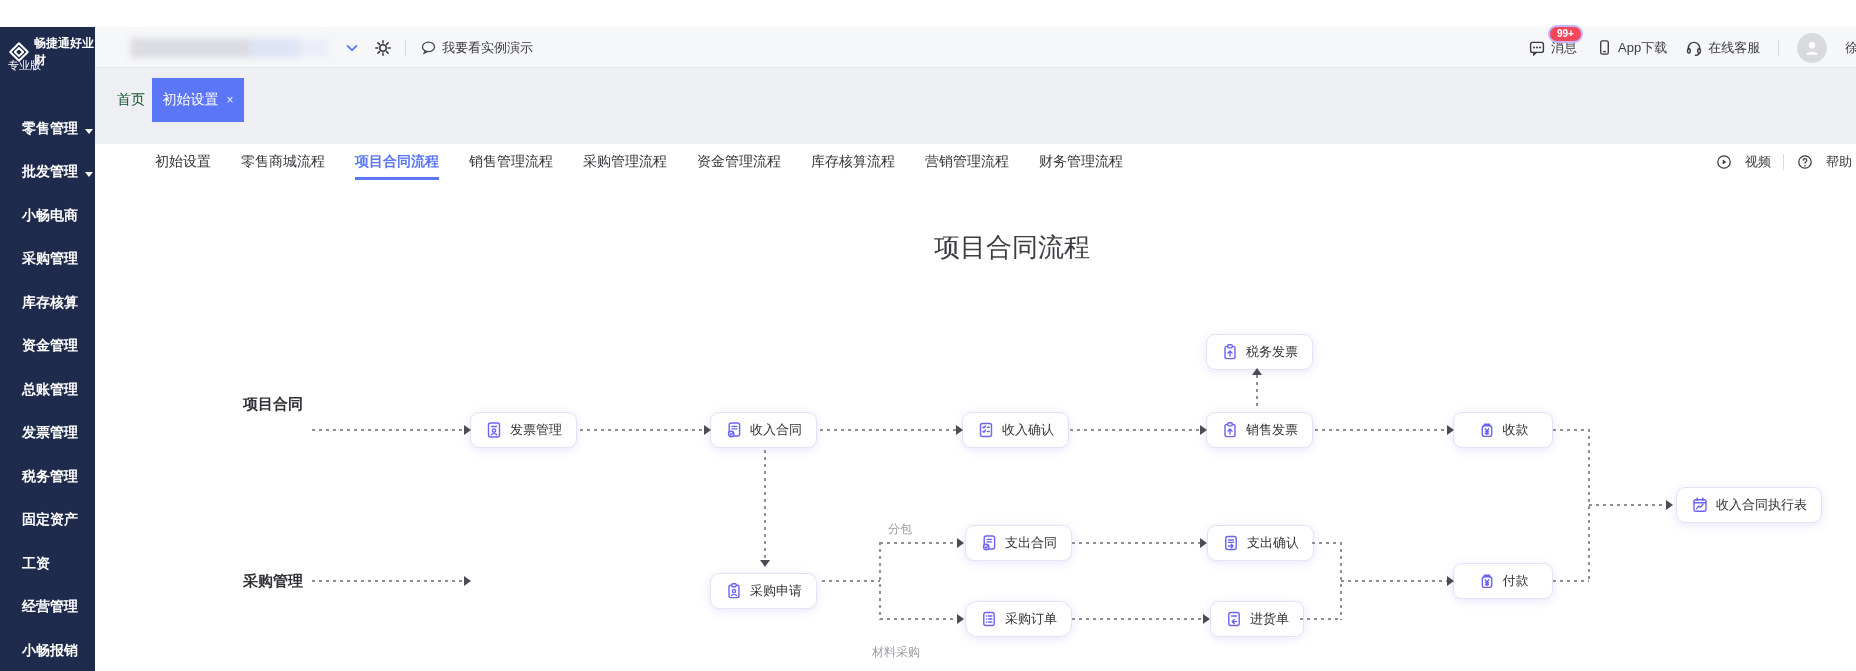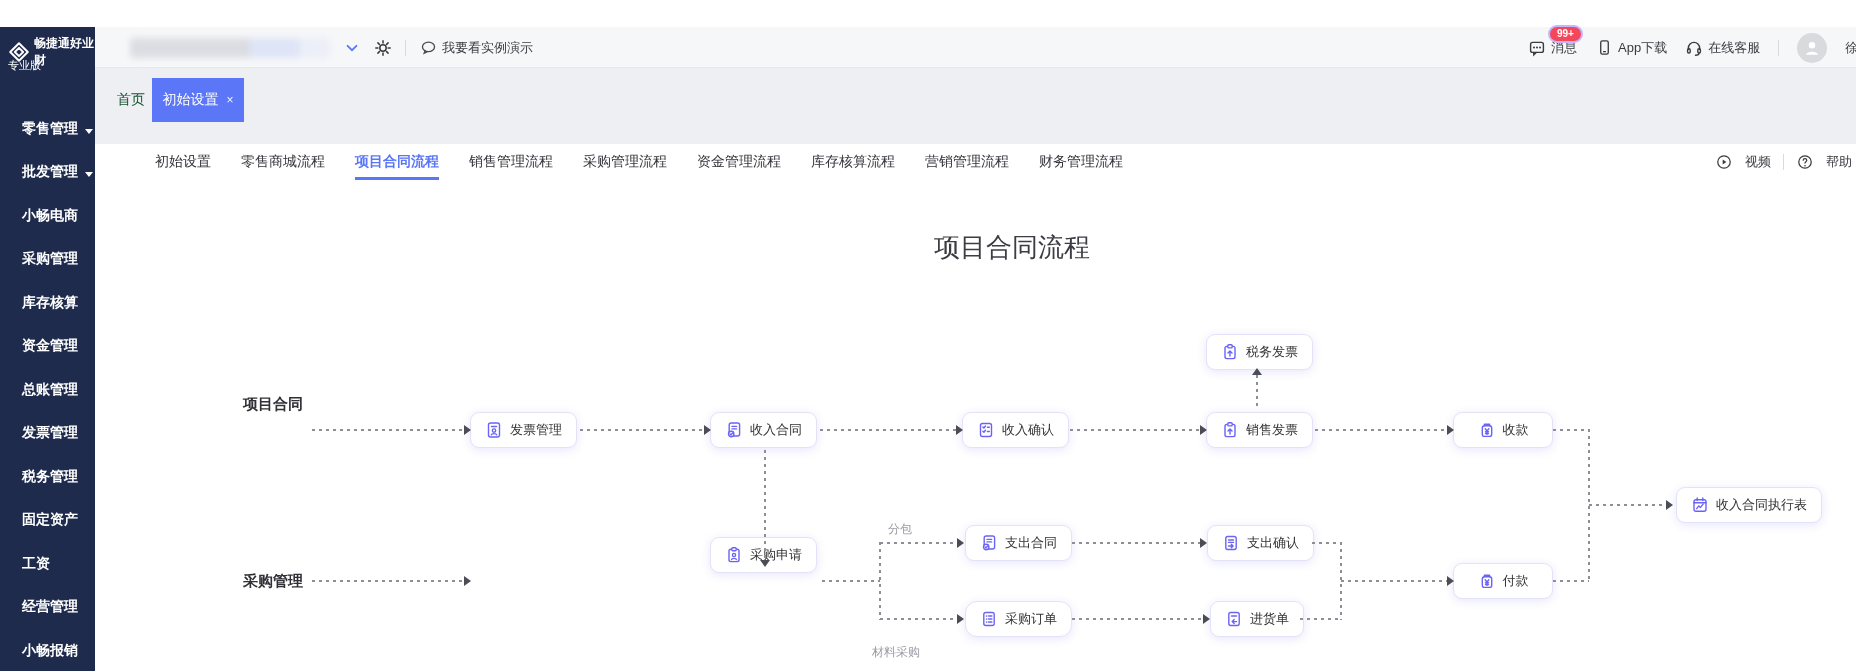--- a/index.html
+++ b/index.html
@@ -280,21 +280,21 @@
       <div class="node" style="left: 1453px; top: 430px; min-width: 100px;">
         <span class="nicon">
           <svg width="18" height="18" viewBox="0 0 18 18" fill="none" stroke="#6b63f6" stroke-width="1.4" stroke-linecap="round" stroke-linejoin="round">
             <rect x="4.3" y="4.8" width="9.4" height="10.6" rx="2.2"></rect>
             <path d="M6.4 4.8V3.2h5.2v1.6"></path>
             <path d="M7.2 7.8L9 10l1.8-2.2M7.5 10.7h3M7.5 12.5h3M9 10v3.4"></path>
           </svg>
         </span>
         <span>收款</span>
       </div>
-      <div class="node" style="left: 710px; top: 555px; justify-content: center;">
+      <div class="node" style="left: 710px; top: 591px; justify-content: center;">
         <span class="nicon">
           <svg width="18" height="18" viewBox="0 0 18 18" fill="none" stroke="#6b63f6" stroke-width="1.4" stroke-linecap="round" stroke-linejoin="round">
             <rect x="4" y="3.3" width="10" height="12.3" rx="1.8"></rect>
             <rect x="6.8" y="1.7" width="4.4" height="3" rx="1" fill="#fff"></rect>
             <circle cx="9" cy="9" r="1.6"></circle>
             <path d="M6.6 13.5c.5-1.5 4.3-1.5 4.8 0"></path>
           </svg>
         </span>
         <span>采购申请</span>
       </div>

